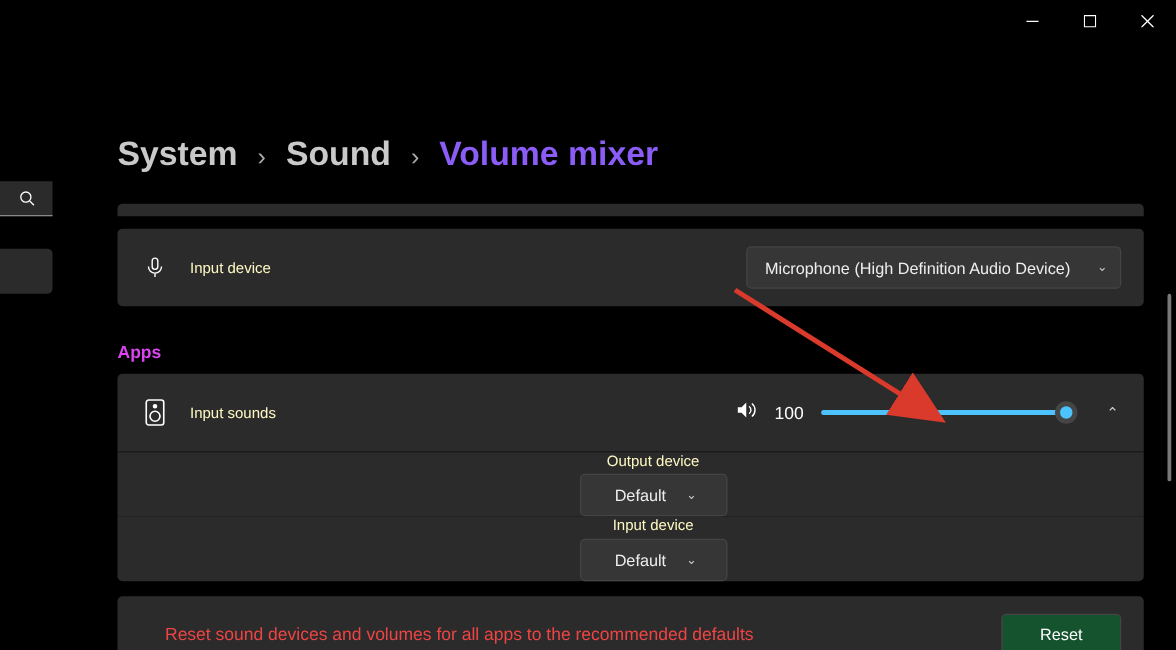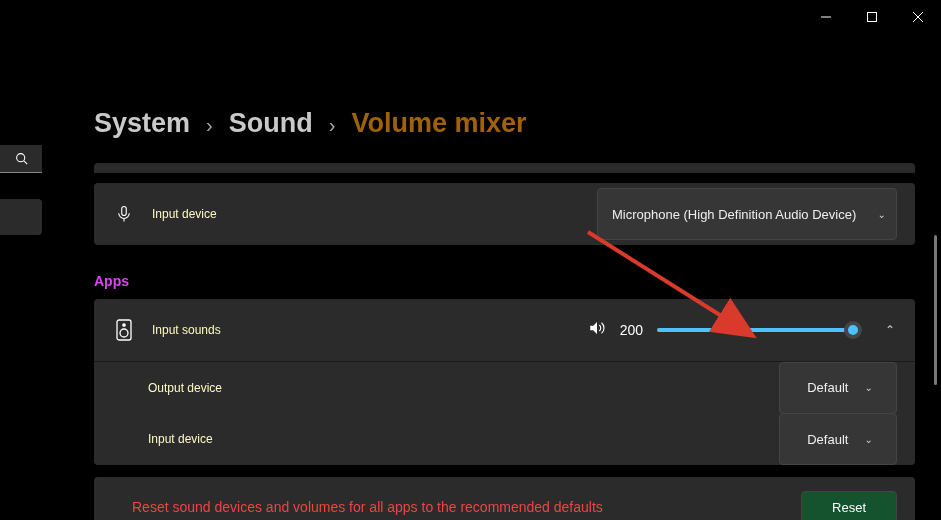--- a/index.html
+++ b/index.html
@@ -11,35 +11,35 @@
 
   .side-fragment { position: absolute; left: 0; top: 145px; }
   .side-search { width: 42px; height: 28px; background: #2b2b2b; border-bottom: 1px solid #888; display: flex; align-items: center; justify-content: center; }
   .side-item { width: 54px; height: 36px; background: #2b2b2b; border-radius: 4px; margin-top: 26px; margin-left: -12px; }
 
   .content { position: absolute; left: 94px; top: 60px; width: 821px; }
 
   .breadcrumb { display: flex; align-items: baseline; gap: 16px; margin-bottom: 24px; margin-top: 48px; }
   .bc-link { font-size: 27px; font-weight: 600; color: #c9c9c9; }
   .bc-sep { font-size: 20px; color: #aaa; }
-  .bc-current { font-size: 27px; font-weight: 600; color: #a16207; }
+  .bc-current { font-size: 27px; font-weight: 600; color: #8b5cf6; }
 
   .thin-bar { height: 10px; width: 100%; background: #2b2b2b; border-radius: 4px 4px 0 0; margin-bottom: 10px; }
 
   .card { background: #2b2b2b; border-radius: 4px; display: flex; align-items: center; padding: 0 18px; height: 62px; margin-bottom: 0; }
   .card + .card-sub { border-top: 1px solid #1a1a1a; }
-  .card-sub { background: #2b2b2b; display: flex; align-items: center; padding: 0 18px 0 54px; height: 52px; }
+  .card-sub { background: #2b2b2b; display: flex; align-items: center; padding: 0 18px 0 54px; height: 52px; flex-direction: column; }
   .card-group { margin-bottom: 12px; }
   .card-group .card-sub:last-child { border-radius: 0 0 4px 4px; }
 
   .icon-slot { width: 24px; display: flex; justify-content: center; margin-right: 16px; color: #fff; }
   .label { font-size: 12px; color: #fef9c3; flex: 0 0 auto; }
   .spacer { flex: 1; }
 
-  .select-pill { background: #363636; border: 1px solid #444; border-radius: 4px; height: 52px; display: flex; align-items: center; padding: 0 10px 0 14px; font-size: 13px; color: #eee; gap: 16px; }
+  .select-pill { background: #363636; border: 1px solid #444; border-radius: 4px; height: 34px; display: flex; align-items: center; padding: 0 10px 0 14px; font-size: 13px; color: #eee; gap: 16px; }
   .select-pill.wide { min-width: 300px; justify-content: space-between; }
   .select-pill.small { min-width: 118px; justify-content: center; }
   .chev-down { font-size: 10px; color: #ccc; }
 
   .section-header { font-size: 14px; font-weight: 700; color: #d946ef; margin: 28px 0 10px 0; }
 
   .vol-row { display: flex; align-items: center; gap: 14px; }
   .vol-num { font-size: 14px; }
   .slider-wrap { position: relative; width: 196px; height: 20px; display: flex; align-items: center; }
   .slider-track { position: absolute; left: 0; right: 0; height: 4px; background: #5a5a5a; border-radius: 2px; }
@@ -130,21 +130,21 @@
       <span class="label">Input sounds</span>
       <div class="spacer"></div>
       <div class="vol-row">
         <span>
           <svg width="18" height="18" viewBox="0 0 24 24" fill="none" stroke="#fff" stroke-width="1.5">
               <polygon points="3,9 7,9 12,4 12,20 7,15 3,15" fill="#fff" stroke="none"></polygon>
               <path d="M15 8a5 5 0 0 1 0 8"></path>
               <path d="M18 5a9 9 0 0 1 0 14"></path>
             </svg>
         </span>
-        <span class="vol-num">200</span>
+        <span class="vol-num">100</span>
         <div class="slider-wrap">
           <div class="slider-track"></div>
           <div class="slider-fill" style="width:100%"></div>
           <div class="slider-thumb" style="left:100%"></div>
         </div>
         <span class="expand-chev">⌃</span>
       </div>
     </div>
 
     <div class="card-sub">

